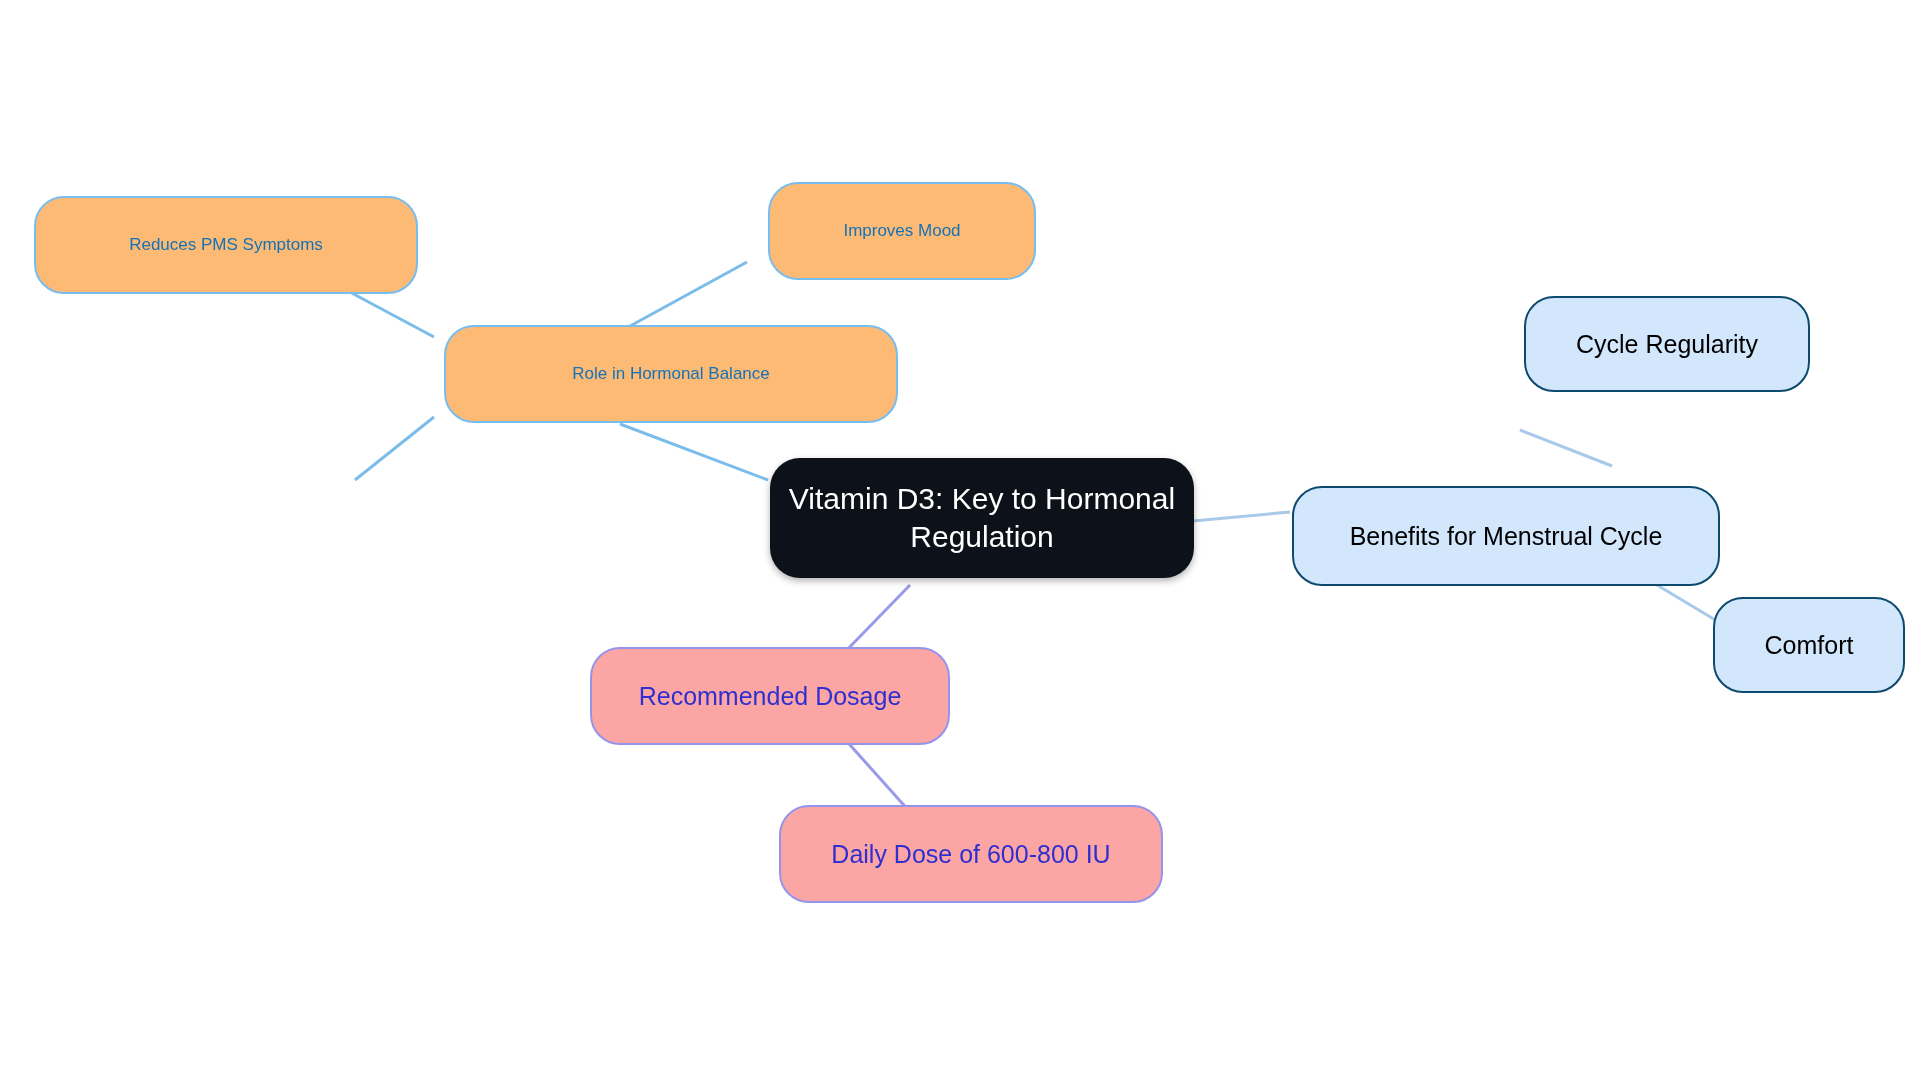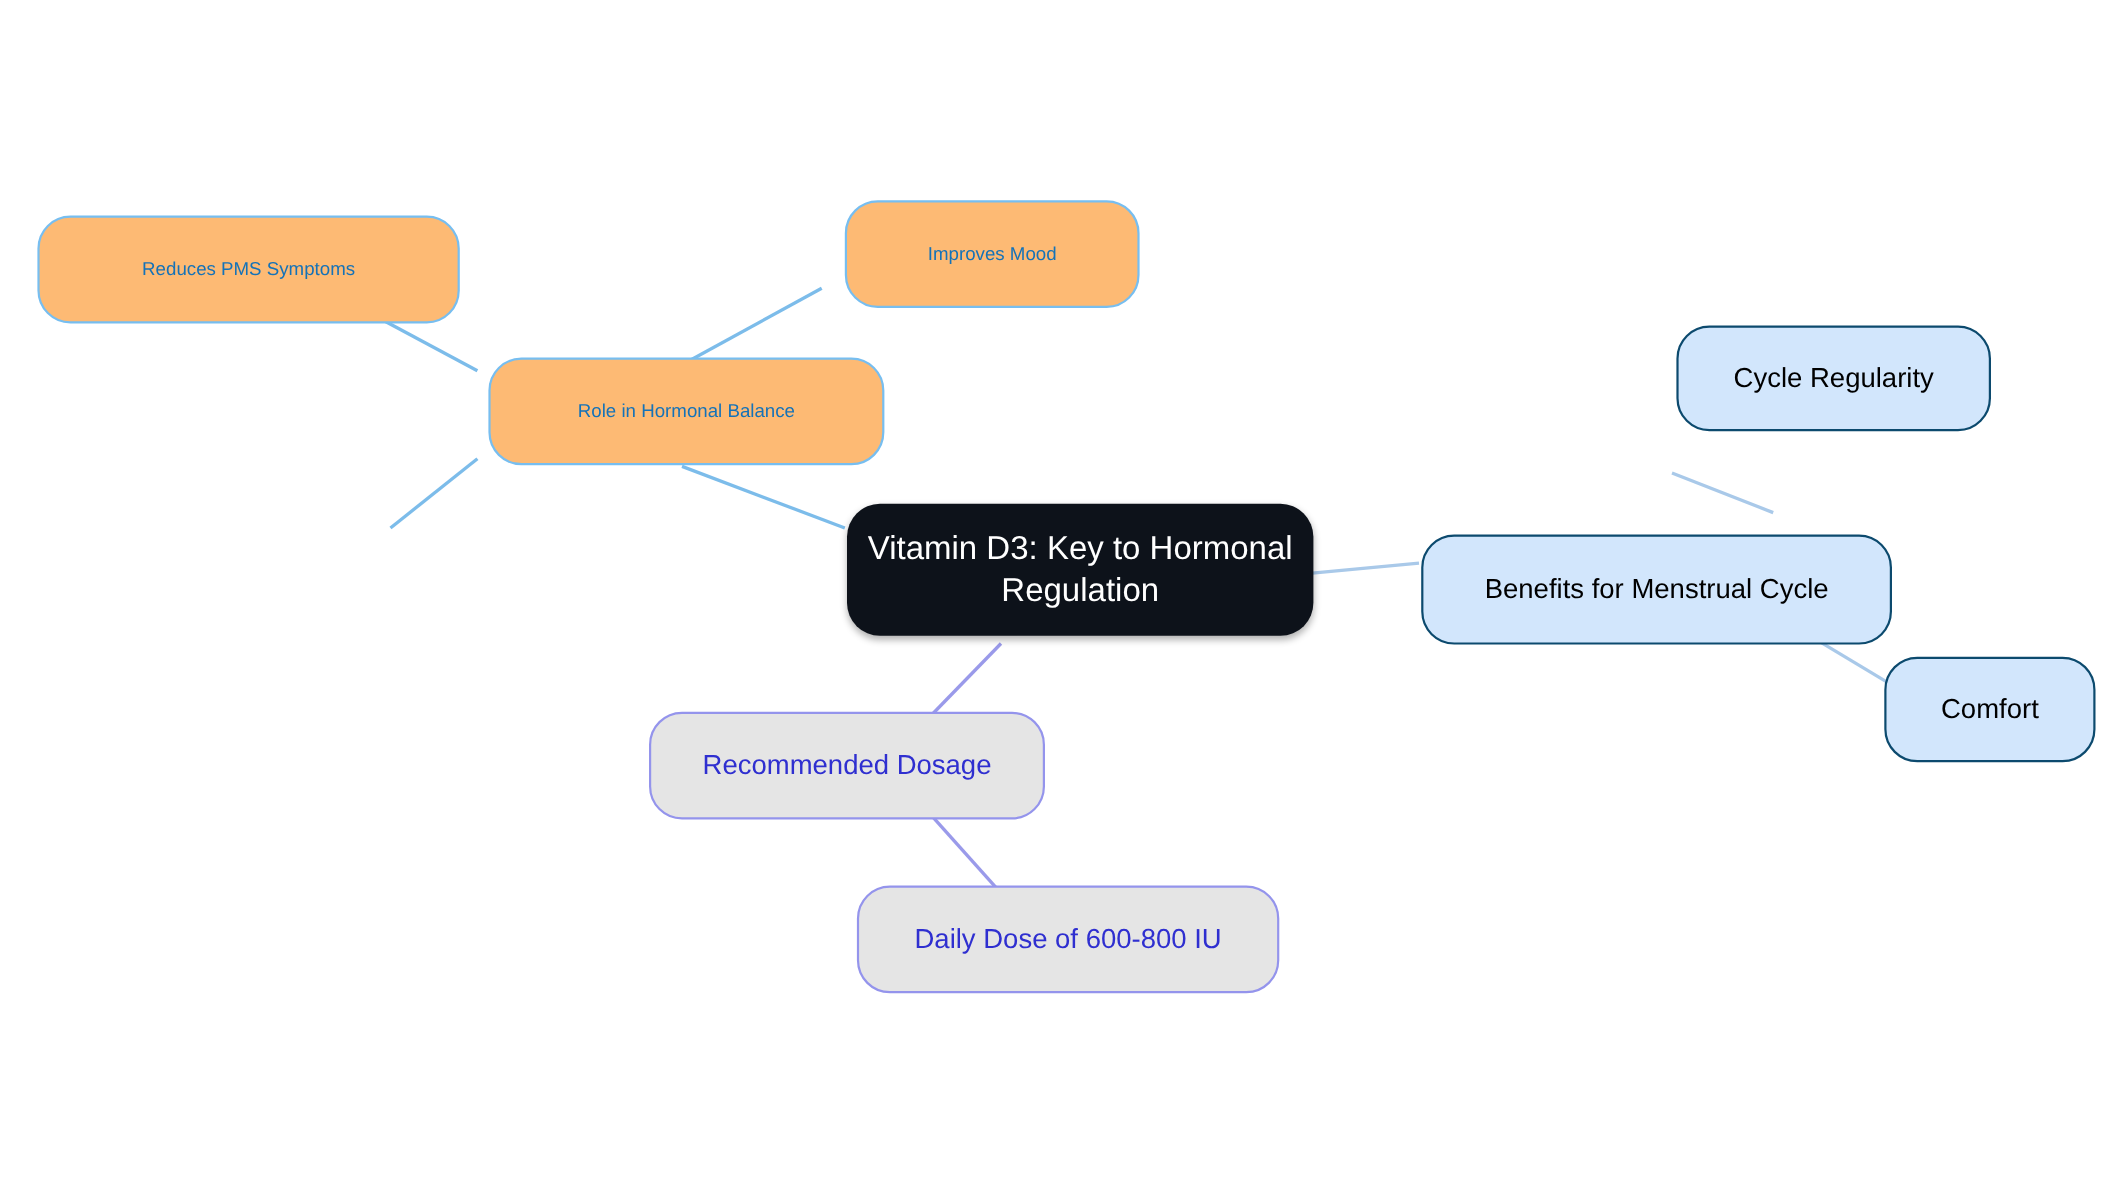--- a/index.html
+++ b/index.html
@@ -57,21 +57,21 @@
   
   .node.blue-light {
     background: #d2e6fc;
     border: 2px solid #0c4a6e;
     color: #000000;
     font-size: 25px;
     text-align: right;
   }
   
   .node.purple {
-    background: #e5e5e5;
+    background: #fca5a5;
     border: 2px solid #9494ec;
     color: #2f2fd0;
     font-size: 25px;
   }
 </style>
 </head>
 <body>
 
 <div id="canvas">
 
@@ -94,21 +94,21 @@
     <path d="M 910 585 L 842 655" fill="none" stroke="#9a9aea" stroke-width="3"></path>
 
     <path d="M 842 736 L 910 812" fill="none" stroke="#9a9aea" stroke-width="3"></path>
   </svg>
 
   <div class="node root" style="left:770px; top:458px; width:424px; height:120px;">
     <span class="node-label">Vitamin D3: Key to Hormonal
 Regulation</span>
   </div>
 
-  <div class="node blue-mid" style="left:434px; top:325px; width:360px; height:98px;">
+  <div class="node blue-mid" style="left:434px; top:325px; width:454px; height:98px;">
     <span class="node-label">Role in Hormonal Balance</span>
   </div>
 
   <div class="node blue-mid" style="left:24px; top:196px; width:384px; height:98px;">
     <span class="node-label">Reduces PMS Symptoms</span>
   </div>
 
   <div class="node blue-mid" style="left:758px; top:182px; width:268px; height:98px;">
     <span class="node-label">Improves Mood</span>
   </div>

